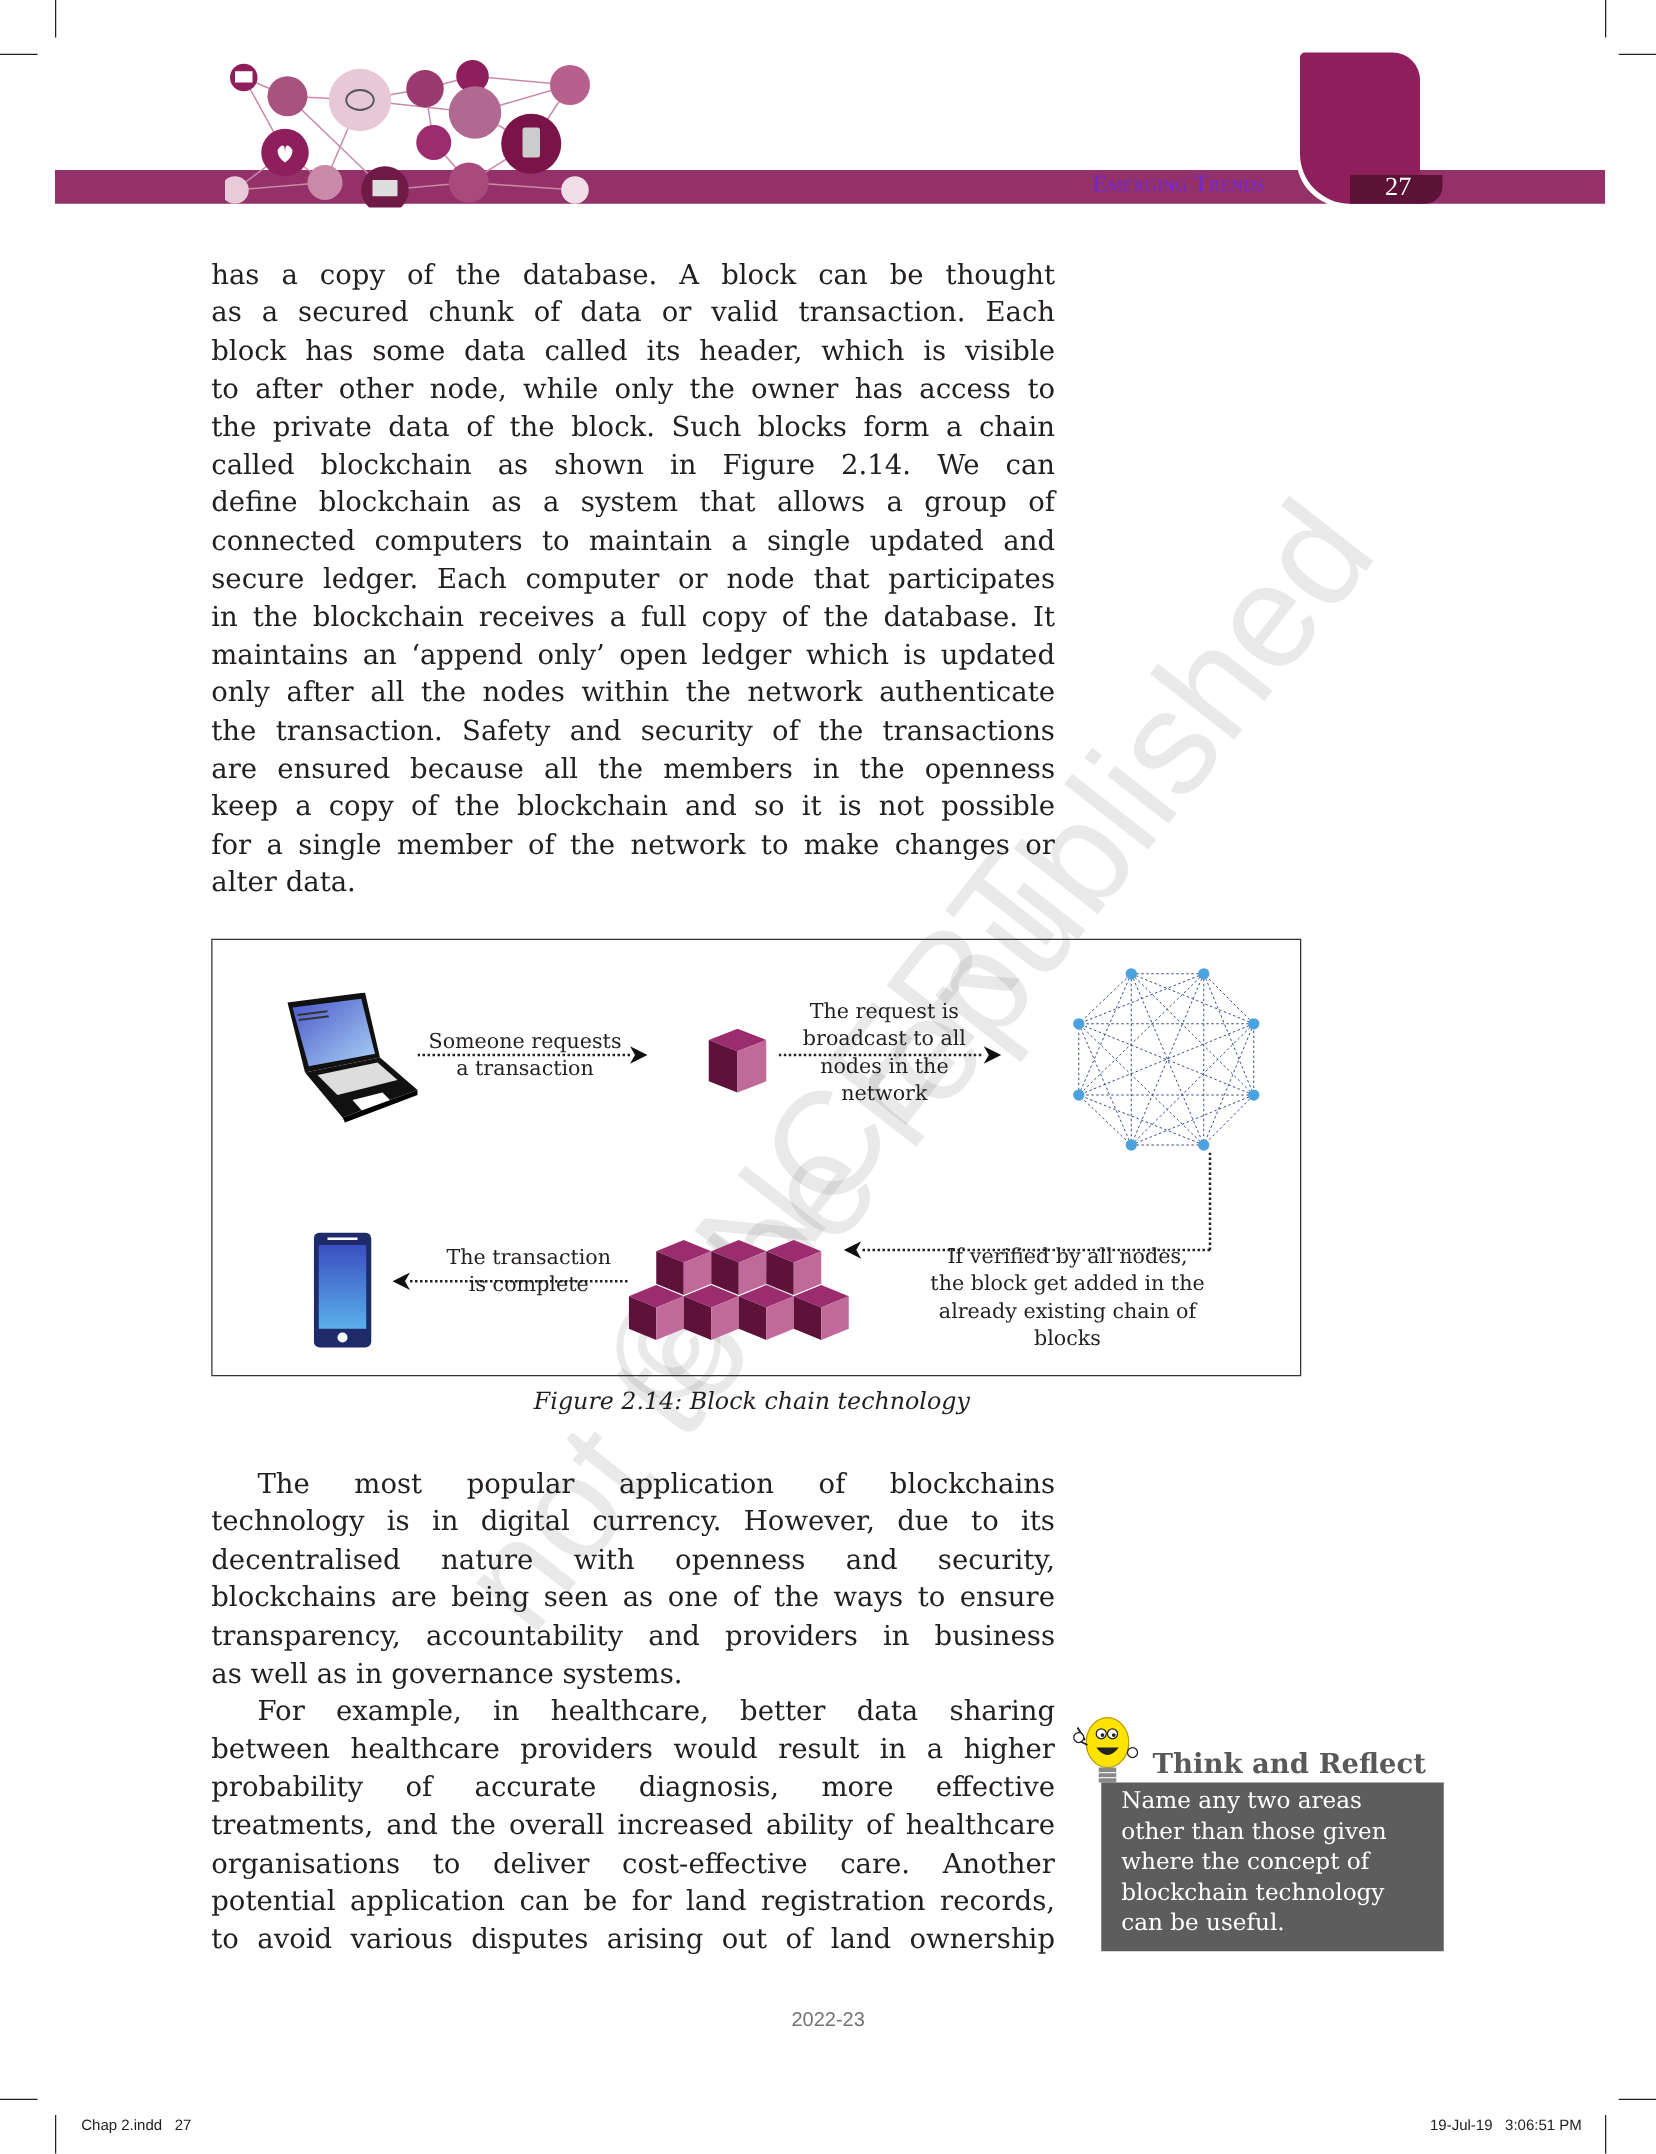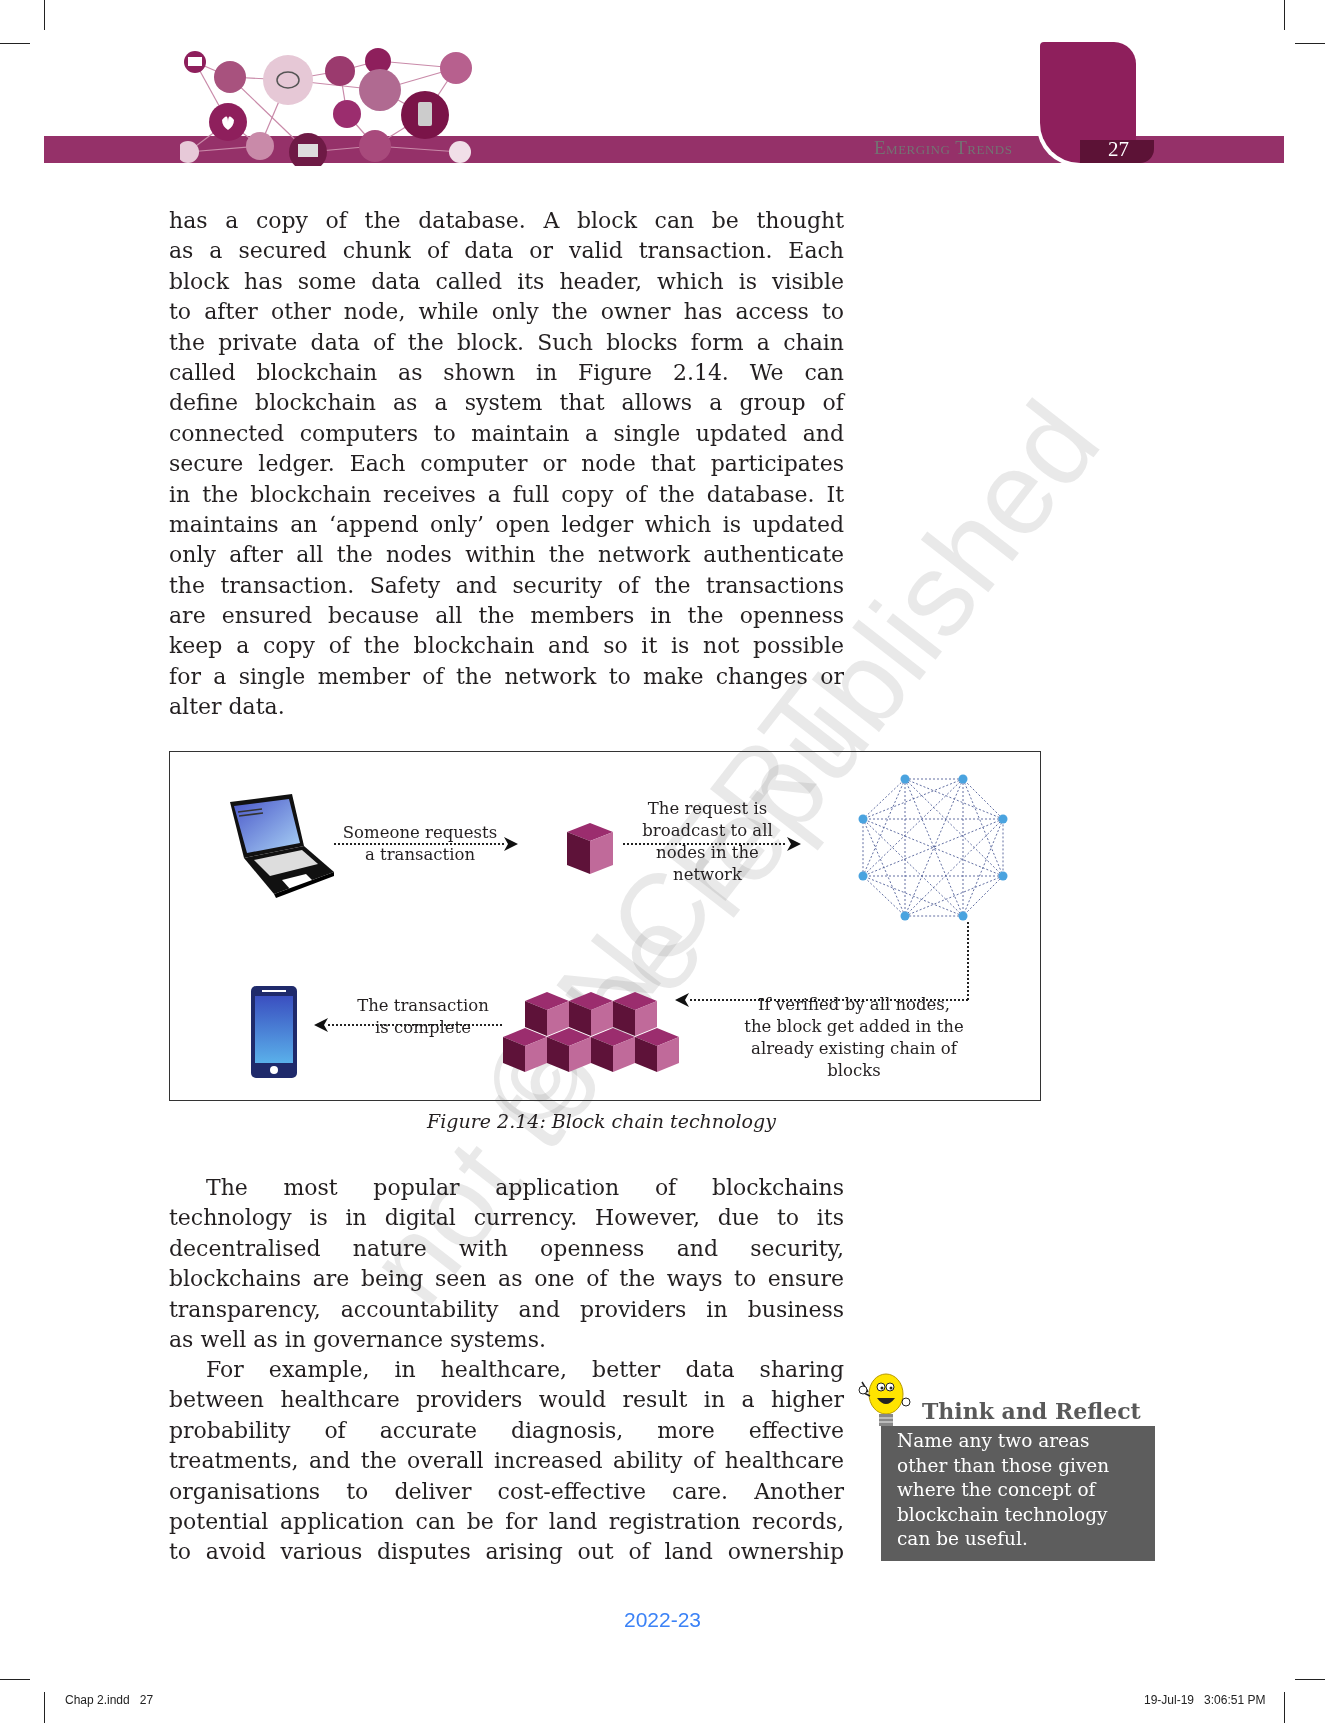--- a/index.html
+++ b/index.html
@@ -7,39 +7,39 @@
   .abs { position:absolute; }
 
   
   .crop-v { position:absolute; width:1px; background:#222; }
   .crop-h { position:absolute; height:1px; background:#222; }
 
   
   .header-band { position:absolute; left:44px; top:136px; width:1240px; height:27px; background:#953169; }
   .header-tab { position:absolute; left:1040px; top:42px; width:96px; height:121px; background:#8e1f5c; border-radius:4px 22px 0 40px / 4px 22px 0 40px; box-shadow:-3px 3px 0 #fff; }
   .header-tab-dark { position:absolute; left:1080px; top:140px; width:74px; height:23px; background:#5c1236; border-radius:0 0 14px 0; }
-  .header-title { position:absolute; left:874px; top:137px; color:#737373; font-family:"Liberation Serif", serif; font-size:19px; letter-spacing:0.5px; font-variant:small-caps; }
+  .header-title { position:absolute; left:874px; top:137px; color:#6d28d9; font-family:"Liberation Serif", serif; font-size:19px; letter-spacing:0.5px; font-variant:small-caps; }
   .page-num { position:absolute; left:1108px; top:137px; color:#fff; font-family:"Liberation Serif", serif; font-size:21px; }
 
   
   .para { position:absolute; left:169px; width:675px; font-family:"DejaVu Serif", serif; font-size:22px; line-height:30.4px; text-align:justify; color:#231f20; }
   .para .line { display:block; white-space:nowrap; text-align:justify; text-align-last:justify; height:30.4px; }
   .para .line.last { text-align-last:left; }
   .para .line.indent { padding-left:37px; }
 
   
   .figure-box { position:absolute; left:169px; top:751px; width:872px; height:350px; border:1px solid #333; box-sizing:border-box; }
   .fig-label { position:absolute; font-family:"DejaVu Serif", serif; font-size:16.5px; line-height:22px; text-align:center; color:#231f20; }
   .caption { position:absolute; left:169px; top:1110px; width:865px; text-align:center; font-family:"DejaVu Serif", serif; font-style:italic; font-size:19px; color:#231f20; }
 
   
   .think-title { position:absolute; left:922px; top:1398px; font-family:"DejaVu Serif", serif; font-weight:bold; font-size:22px; color:#595959; }
   .think-box { position:absolute; left:881px; top:1426px; width:274px; height:135px; background:#5d5d5d; box-sizing:border-box; padding:3px 0 0 16px; color:#fff; font-family:"DejaVu Serif", serif; font-size:18.5px; line-height:24.6px; }
 
-  .footer-year { position:absolute; left:0; width:1325px; top:1608px; text-align:center; font-family:"Liberation Sans", sans-serif; font-size:21px; color:#3b82f6; }
+  .footer-year { position:absolute; left:0; width:1325px; top:1608px; text-align:center; font-family:"Liberation Sans", sans-serif; font-size:16px; color:#737373; }
   .slug { position:absolute; top:1693px; font-family:"Liberation Sans", sans-serif; font-size:12px; color:#222; }
 
   .watermark { position:absolute; pointer-events:none; font-family:"Liberation Sans", sans-serif; color:rgba(120,120,120,0.16); white-space:nowrap; transform-origin:left top; }
 </style>
 </head>
 <body>
 
 <div class="crop-v" style="left:44px;top:0;height:30px;"></div>
 <div class="crop-v" style="left:1284px;top:0;height:30px;"></div>
 <div class="crop-h" style="left:0;top:43px;width:30px;"></div>

